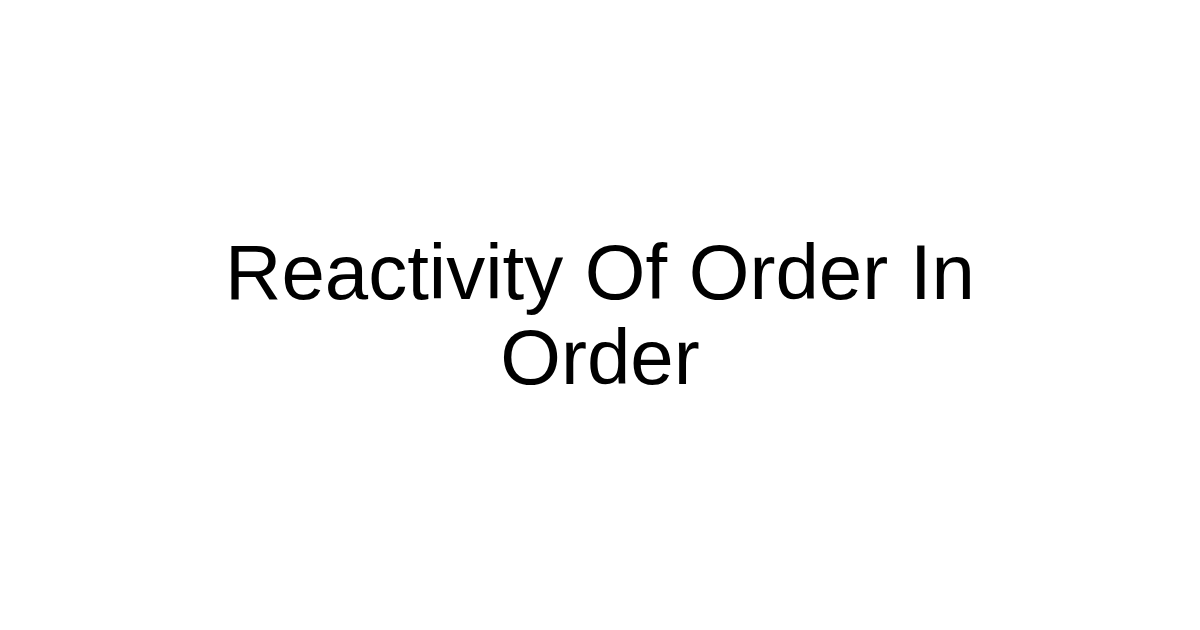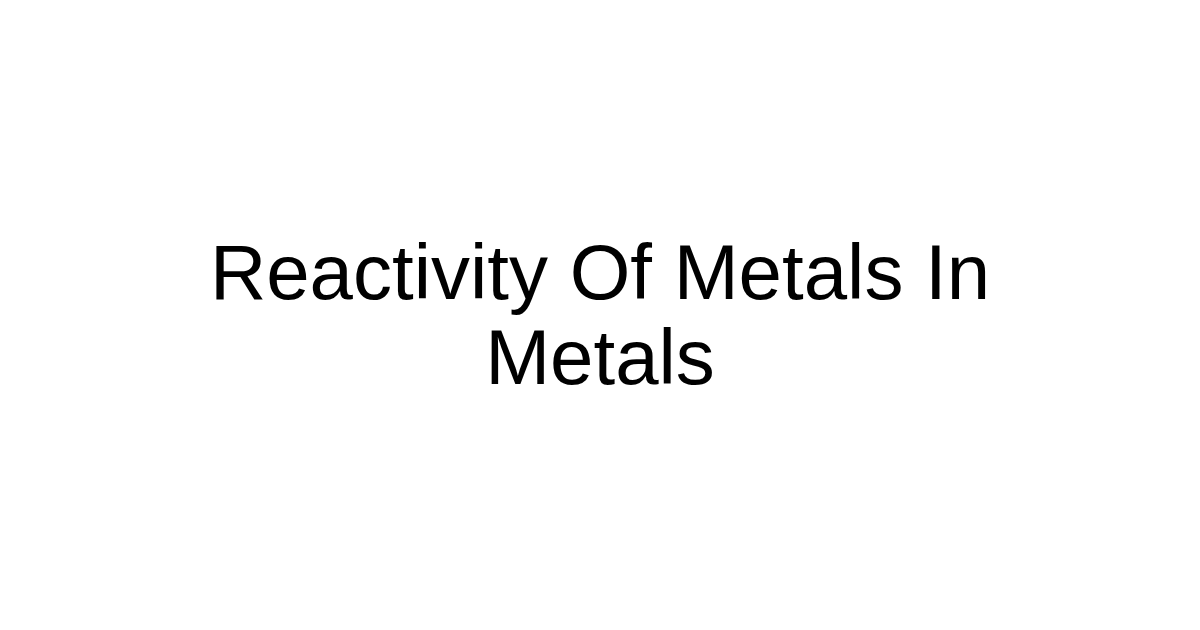--- a/index.html
+++ b/index.html
@@ -29,14 +29,14 @@
       font-size: 78px;
       line-height: 85px;
       color: #000000;
       transform: translateY(0px);
     }
   </style>
 </head>
 <body>
 
 <div class="card">
-  <h1 class="title">Reactivity Of Metals In Metals</h1>
+  <h1 class="title">Reactivity Of Order In Order</h1>
 </div>
 
 </body></html>

